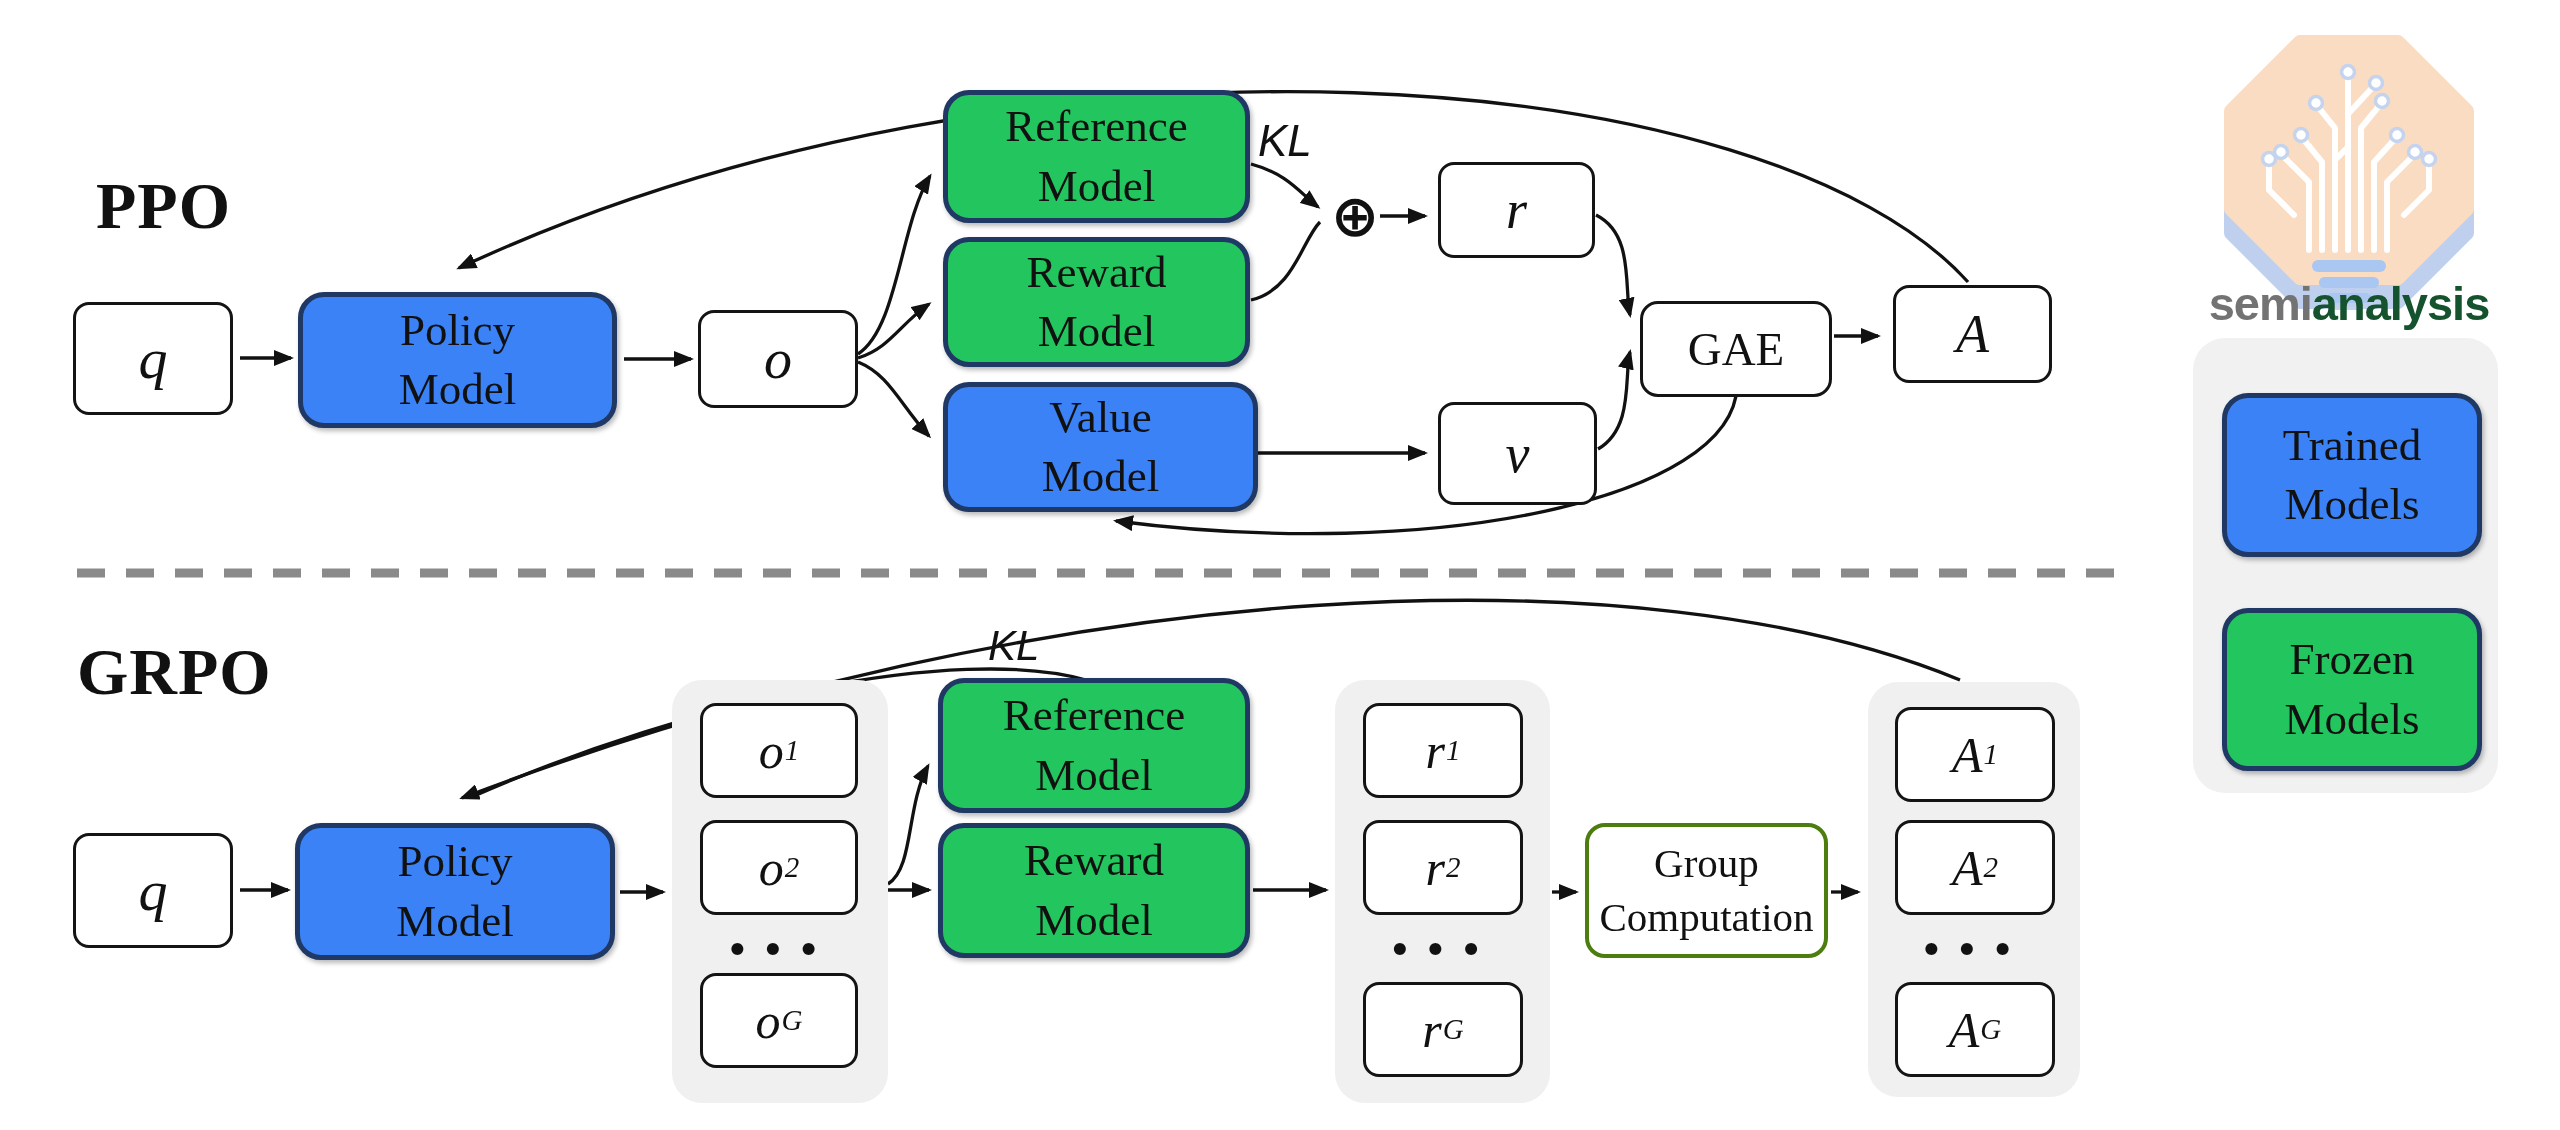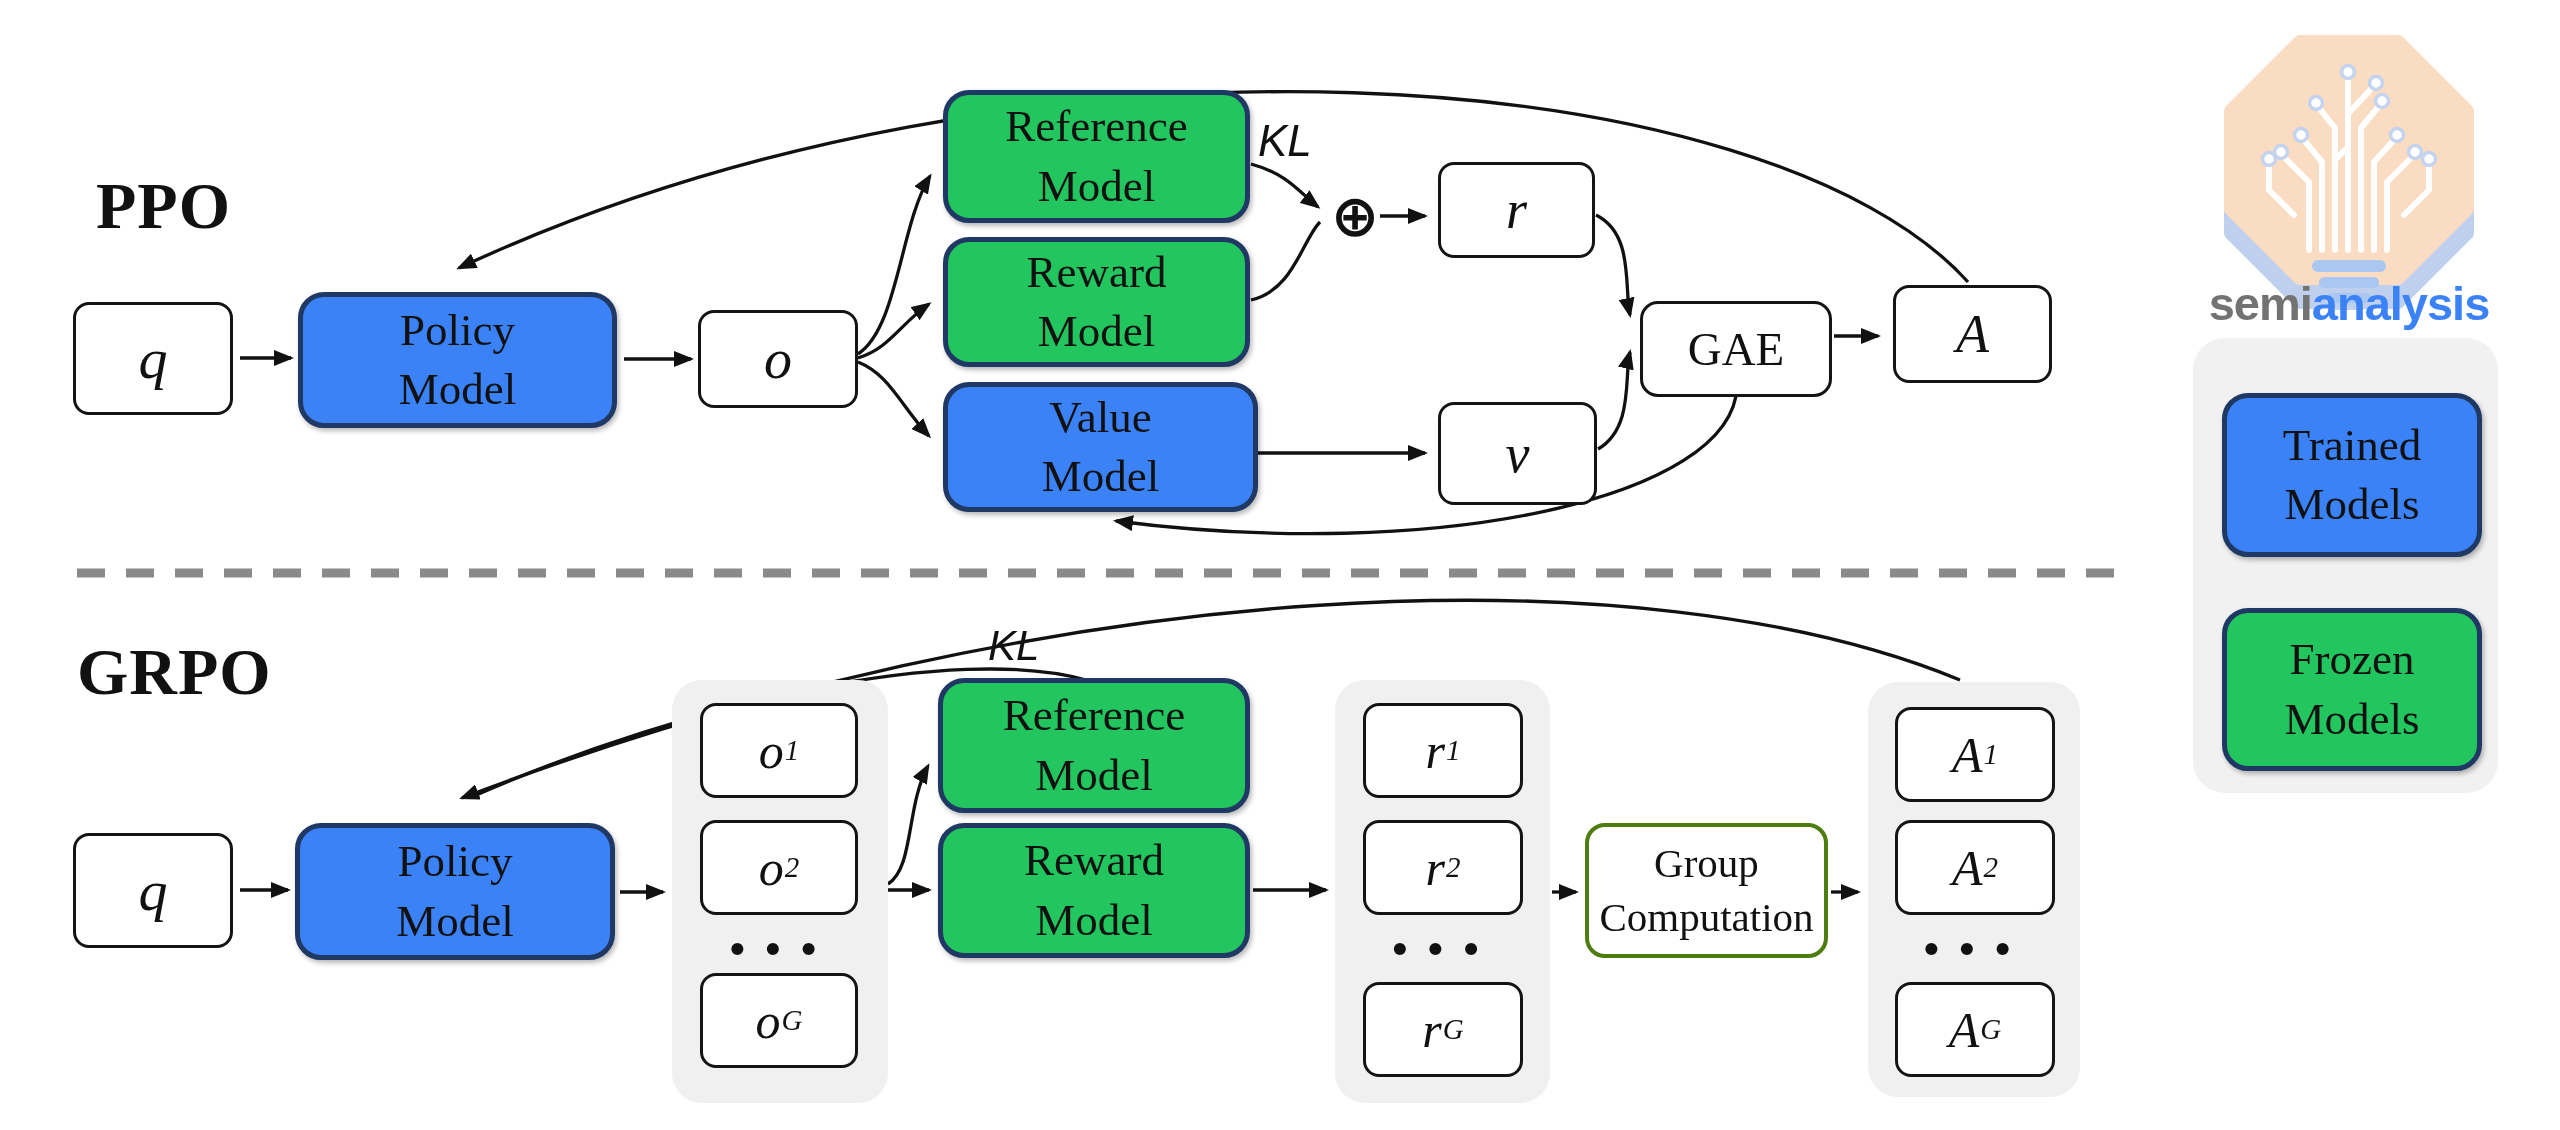--- a/index.html
+++ b/index.html
@@ -20,21 +20,21 @@
   .section-label{position:absolute;font-weight:bold;font-size:66px;letter-spacing:1px;}
   .dots{position:absolute;text-align:center;font-family:"DejaVu Sans",sans-serif;font-weight:bold;
         font-size:34px;letter-spacing:14px;color:#111;line-height:48px;}
   .kl{position:absolute;font-style:italic;font-size:44px;font-family:Liberation Sans, sans-serif;}
   .oplus{position:absolute;font-family:"DejaVu Sans",sans-serif;font-weight:bold;font-size:58px;
          line-height:60px;width:64px;text-align:center;}
   .legend-panel{position:absolute;left:2193px;top:338px;width:305px;height:455px;background:#F1F1F1;border-radius:32px;}
   .wordmark{position:absolute;left:2188px;top:276px;width:322px;text-align:center;
             font-family:"Liberation Sans",sans-serif;font-weight:bold;font-size:47px;letter-spacing:-1px;}
   .wm-left{color:#737373;}
-  .wm-right{color:#3b82f6;}
+  .wm-right{color:#14532d;}
 </style>
 </head>
 <body>
 
 <div class="canvas">
 
   <svg class="edges" viewBox="0 0 2560 1130">
     <defs>
       <marker id="arrow" viewBox="0 0 20 16" refX="17" refY="8" markerWidth="20" markerHeight="16" markerUnits="userSpaceOnUse" orient="auto-start-reverse">
         <path d="M0,0 L20,8 L0,16 Z" fill="#111"></path>

